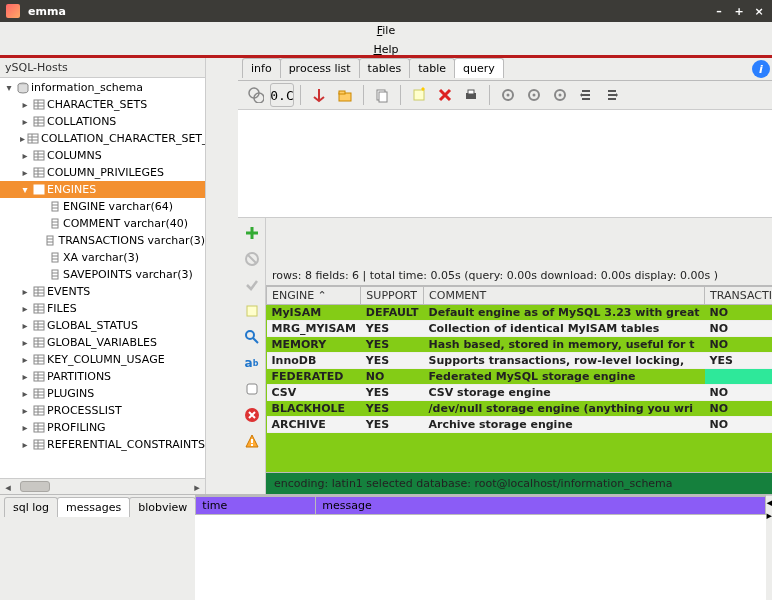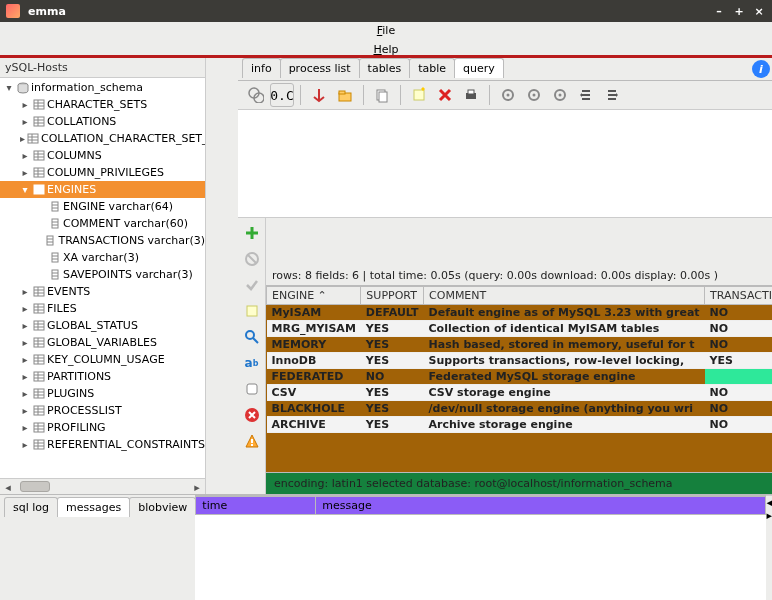--- a/index.html
+++ b/index.html
@@ -38,21 +38,21 @@
   .sep { width:1px; height:20px; background:#bbb; margin:0 4px;}
   .breadcrumb { display:flex; align-items:center; height:26px; background:#fff; border-bottom:1px solid #ccc;}
   .bctab { display:flex;align-items:center; padding:3px 6px; border:1px solid #bbb; border-bottom:0; background:#fff; margin-left:4px; border-radius:3px 3px 0 0;}
   .bctab .closex { color:#d33; margin-left:4px; font-weight:bold; cursor:pointer;}
   .queryarea { height:108px; background:#fff; border-bottom:1px solid #ccc;}
   .rbody { flex:1; display:flex; min-height:0;}
   .sidetools { width:28px; background:#ededeb; border-right:1px solid #ccc; display:flex; flex-direction:column; align-items:center; padding-top:4px; gap:4px;}
   .stoolbtn { width:22px;height:22px; display:flex;align-items:center;justify-content:center; cursor:pointer;}
   .results { flex:1; display:flex; flex-direction:column; min-width:0;margin-top:48px;}
   .statrow { padding:3px 6px; color:#222; background:#ededeb; border-bottom:1px solid #bbb;}
-  .grid { flex:1; overflow:auto; background:#a16207;}
+  .grid { flex:1; overflow:auto; background:#84cc16;}
   .grid table { border-collapse:collapse; width:100%; font-family:"DejaVu Sans Mono",monospace; font-size:10.5px;}
   .grid th { background:#ededeb; border:1px solid #bbb; padding:2px 5px; text-align:left; font-weight:normal; white-space:nowrap; color:#333; position:sticky; top:0;}
   .grid td { border-bottom:1px solid #eee; padding:1px 5px; white-space:nowrap; color:#222;font-weight:bold;}
   .grid tr.even td { background:#f3f3f3;}
   .grid td.hi, .grid th.hi { background:#2ee89a !important;}
   .statusline { padding:4px 8px; color:#222; background:#15803d; border-top:1px solid #bbb;}
   .bottom { height:120px; display:flex; flex-direction:row; border-top:1px solid #bbb;}
   .btabs { display:flex; align-items:flex-end; height:22px; padding-left:4px; background:#ededeb;}
   .logtable { flex:1; background:#fff; border-top:1px solid #bbb;}
   .logtable table { width:100%; border-collapse:collapse;}
@@ -164,21 +164,21 @@
           <span>ENGINE varchar(64)</span>
         </div>
         <div class="treerow indent3">
           <span class="expander"></span>
           <span class="ticon">
             <svg width="12" height="11">
               <rect x="3" y="1" width="6" height="9" fill="#fff" stroke="#888"></rect>
               <path d="M3 4 h6 M3 7 h6" stroke="#888"></path>
             </svg>
           </span>
-          <span>COMMENT varchar(60)</span>
+          <span>COMMENT varchar(40)</span>
         </div>
         <div class="treerow indent3">
           <span class="expander"></span>
           <span class="ticon">
             <svg width="12" height="11">
               <rect x="3" y="1" width="6" height="9" fill="#fff" stroke="#888"></rect>
               <path d="M3 4 h6 M3 7 h6" stroke="#888"></path>
             </svg>
           </span>
           <span>TRANSACTIONS varchar(3)</span>

